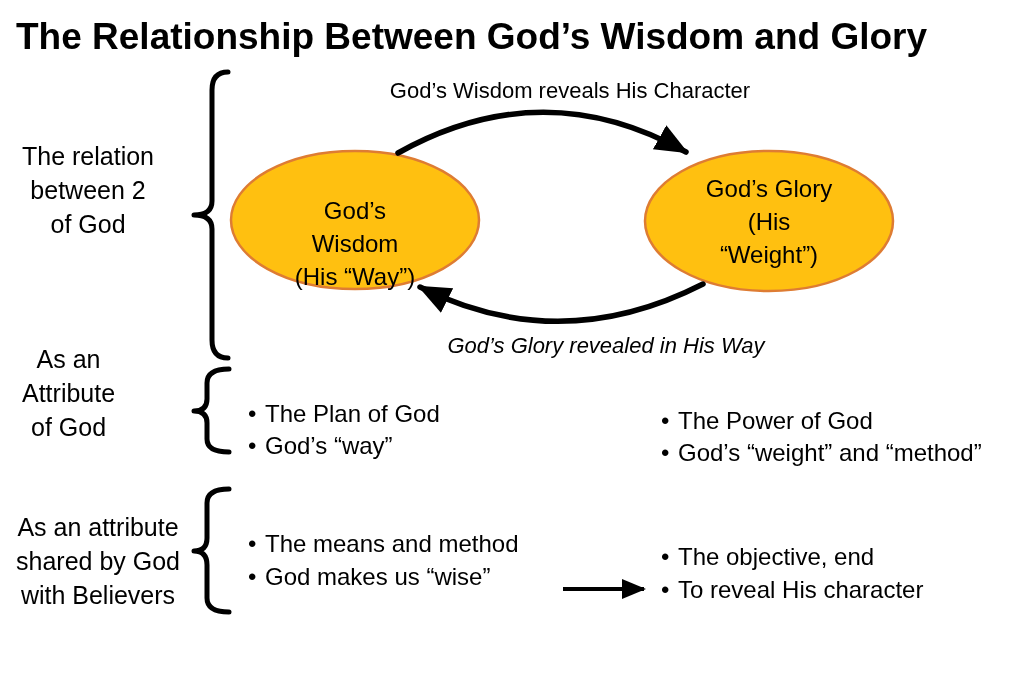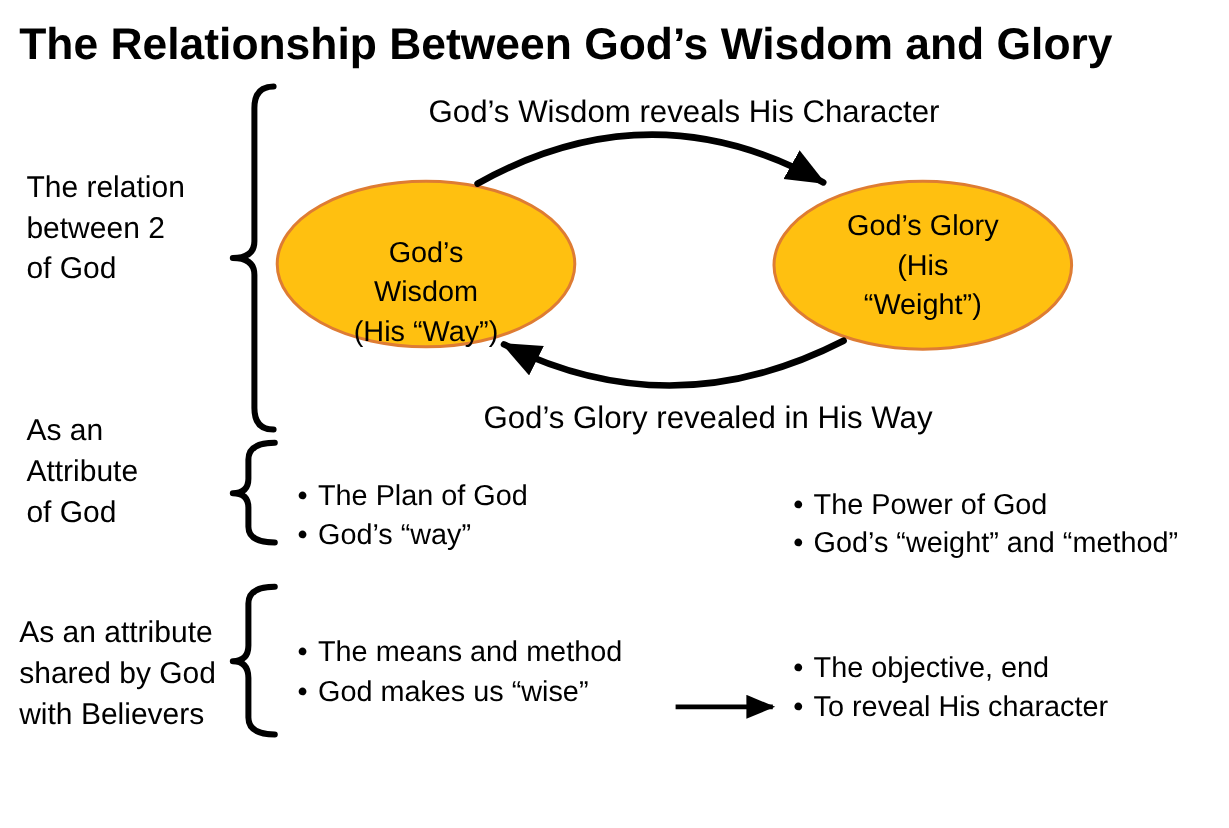--- a/index.html
+++ b/index.html
@@ -5,27 +5,27 @@
   html,body{margin:0;padding:0;background:#fff;}
   .canvas{
     position:relative;width:1024px;height:690px;background:#ffffff;
     font-family:"Liberation Sans",sans-serif;color:#000;overflow:hidden;
   }
   .title{
     position:absolute;top:16px;left:16px;width:1024px;
     font-size:37px;font-weight:bold;
   }
   svg.layer{position:absolute;left:0;top:0;}
-  .cycle-label{position:absolute;font-size:26px;text-align:center;}
+  .cycle-label{position:absolute;font-size:22px;text-align:center;}
   .top-label{top:78px;left:300px;width:540px;}
-  .bottom-label{top:333px;left:320px;width:540px;}
+  .bottom-label{top:333px;left:336px;width:540px;font-style:italic;}
   .ellipse-text{position:absolute;text-align:center;font-size:24px;line-height:33px;}
   .ellipse-text.left{left:230px;top:171px;width:250px;margin-top:23px;}
   .ellipse-text.right{left:645px;top:172px;width:248px;}
-  .side-label{position:absolute;font-size:25px;line-height:34px;}
+  .side-label{position:absolute;font-size:25px;line-height:34px;text-align:center;}
   #label1{left:22px;top:139px;}
   #label2{left:22px;top:342px;}
   #label3{left:16px;top:510px;}
   .blist{position:absolute;font-size:24px;}
   .li{display:flex;line-height:32px;}
   .li .marker{width:17px;flex:0 0 17px;}
   #list-r2-left{left:248px;top:398px;}
   #list-r2-right{left:661px;top:405px;}
   #list-r3-left{left:248px;top:527px;}
   #list-r3-right{left:661px;top:540px;}

